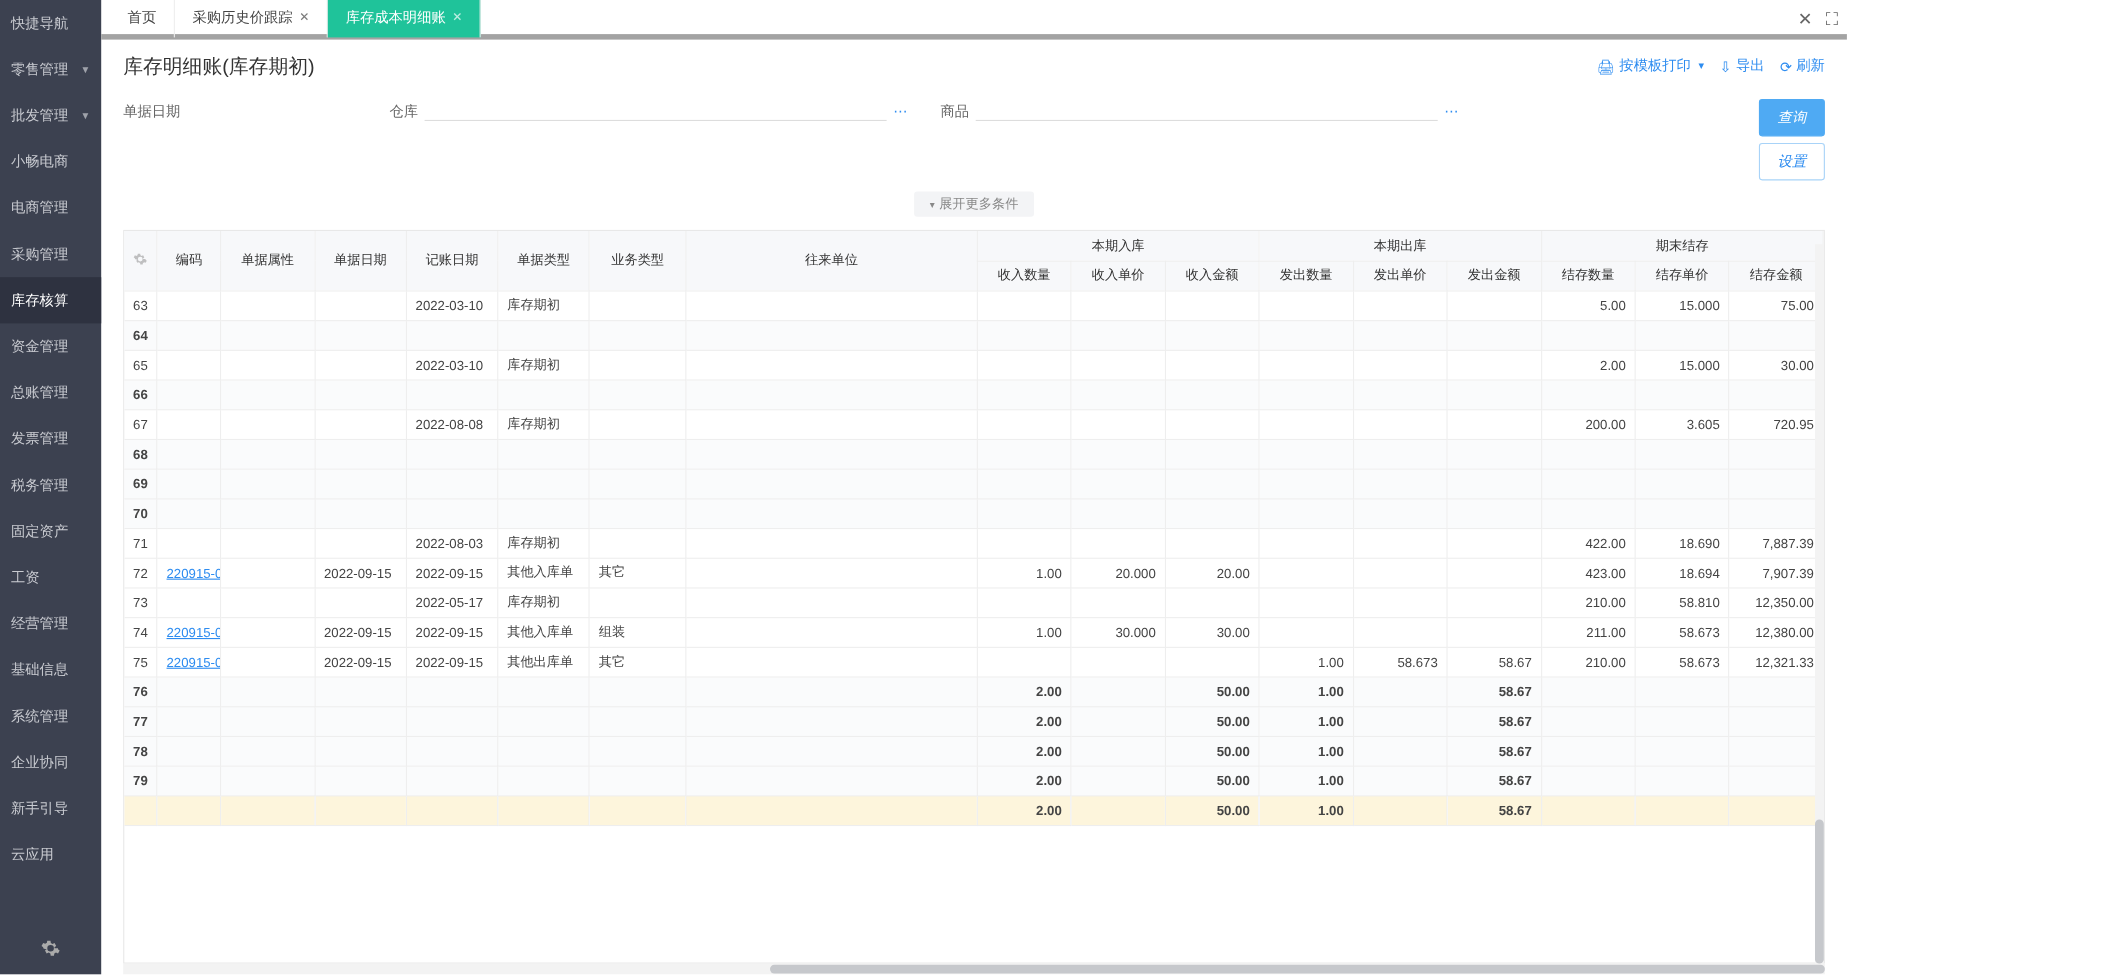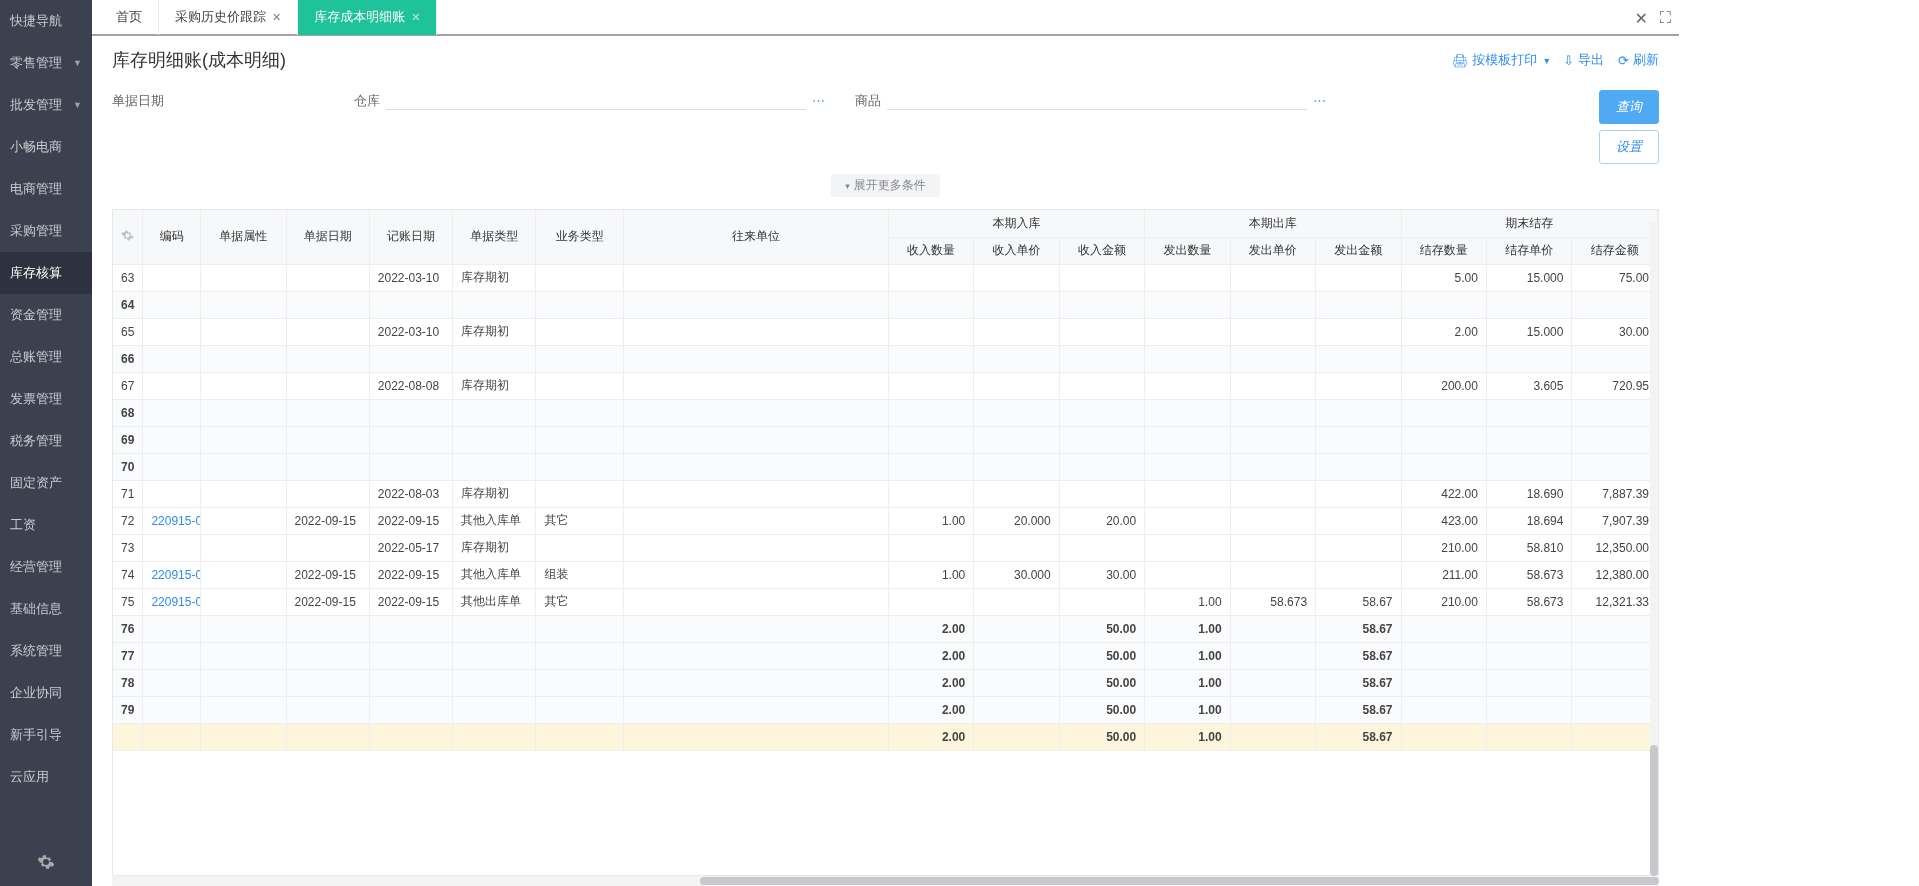--- a/index.html
+++ b/index.html
@@ -11,21 +11,21 @@
 .sidebar { width: 92px; background: #3c4150; color: #c9cbd1; display: flex; flex-direction: column; font-size: 13px; }
 .sidebar-item { padding: 12px 10px; display: flex; align-items: center; justify-content: space-between; cursor: pointer; white-space: nowrap; }
 .sidebar-item.active { background: #2e3240; color: #fff; text-align: right; }
 .sidebar-item .arrow { font-size: 9px; opacity: .7; }
 .sidebar-footer { margin-top: auto; padding: 12px; text-align: center; }
 
 
 .main { flex: 1; display: flex; flex-direction: column; position: relative; }
 
 
-.tabbar { height: 36px; border-bottom: 2px solid #a3a3a3; display: flex; align-items: center; padding-left: 8px; position: relative; }
+.tabbar { height: 36px; border-bottom: 5px solid #a3a3a3; display: flex; align-items: center; padding-left: 8px; position: relative; }
 .tab { padding: 0 16px; height: 36px; line-height: 36px; font-size: 13px; color: #444; border-right: 1px solid #eee; display: flex; align-items: center; gap: 6px; cursor: pointer; }
 .tab.active { background: #1fc39a; color: #fff; }
 .tab .close { font-size: 11px; opacity: .7; }
 .tabbar-right { position: absolute; right: 8px; top: 0; height: 36px; display: flex; align-items: center; gap: 12px; }
 .tabbar-right span { cursor: pointer; color: #666; font-size: 16px; }
 
 
 .page-title { padding: 12px 20px; font-size: 18px; color: #333; display: flex; align-items: center; justify-content: space-between; }
 .title-actions { display: flex; gap: 14px; font-size: 13px; align-items: center; }
 .action-link { color: #2d8cf0; display: flex; align-items: center; gap: 4px; cursor: pointer; }
@@ -53,21 +53,21 @@
 
 
 .table-wrap { margin: 8px 20px 0 20px; border: 1px solid #e8e8e8; overflow: hidden; flex: 1; display: flex; flex-direction: column; position: relative; }
 table { width: 100%; border-collapse: collapse; font-size: 12px; table-layout: fixed; }
 th, td { border-right: 1px solid #eee; border-bottom: 1px solid #eee; padding: 0 8px; height: 27px; text-align: left; color: #444; white-space: nowrap; overflow: hidden; }
 thead th { background: #f7f8fa; font-weight: normal; text-align: center; color: #333; }
 .num { text-align: right; }
 .center { text-align: center; }
 tbody tr.bold td { font-weight: bold; background: #fafbfc; }
 tbody tr.total td { background: #fdf5dc; font-weight: bold; }
-.link-cell { color: #2d8cf0; cursor: pointer; }
+.link-cell { color: #2d8cf0; cursor: pointer; text-decoration: underline; }
 
 .gear-th { width: 28px; text-align: center; }
 .gear-th svg { width: 13px; height: 13px; opacity: .5; }
 
 .hscroll { height: 10px; background: #f3f3f3; position: relative; margin: 0 20px; }
 .hscroll-thumb { position: absolute; top: 1px; height: 8px; background: #c6c8cc; border-radius: 4px; }
 
 .vscroll { position: absolute; right: 21px; top: 222px; bottom: 10px; width: 8px; background: #f3f3f3; }
 .vscroll-thumb { position: absolute; width: 8px; background: #c6c8cc; border-radius: 4px; }
 </style>
@@ -157,21 +157,21 @@
             <span class="close">✕</span>
           </div>
         </div>
       <div class="tabbar-right">
         <span>✕</span>
         <span>⛶</span>
       </div>
     </div>
 
     <div class="page-title">
-      <span>库存明细账(成本明细)</span>
+      <span>库存明细账(库存期初)</span>
       <div class="title-actions">
         <span class="action-link">
             <span class="ico">🖨</span>
             <span>按模板打印</span>
             <span style="font-size:10px;margin-left:3px;">▾</span>
           </span>
         <span class="action-link">
             <span class="ico">⇩</span>
             <span>导出</span>
           </span>

